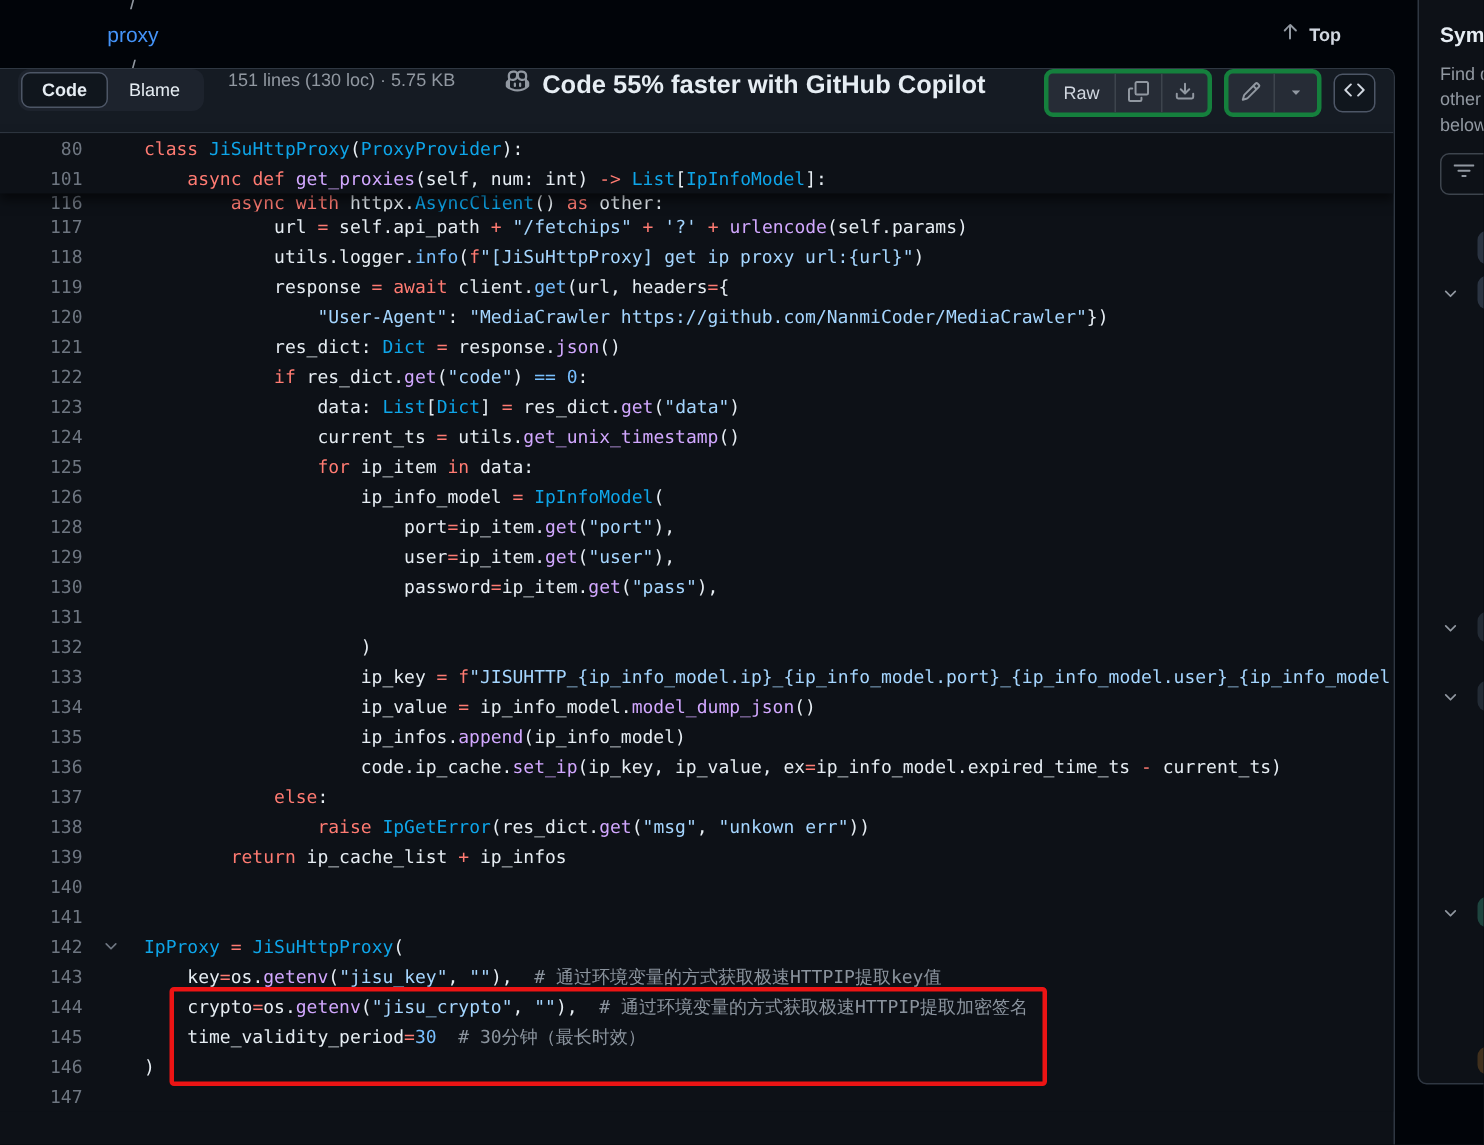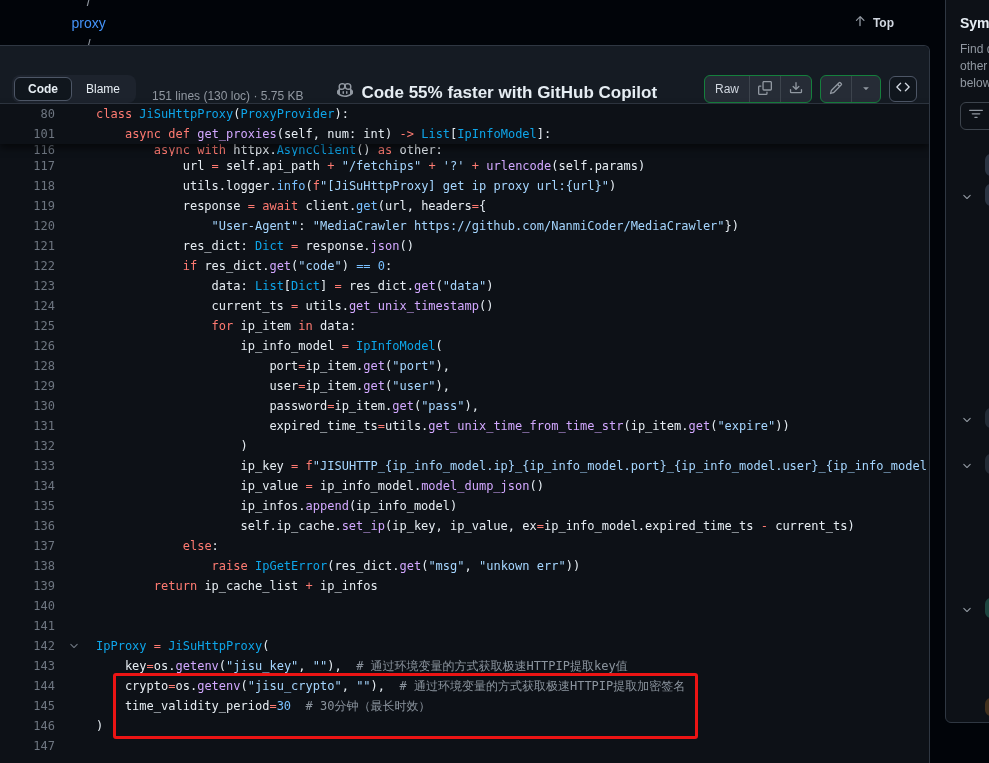--- a/index.html
+++ b/index.html
@@ -14,31 +14,31 @@
   .crumb-sep { color:#9198a1; }
   .crumb-file { color:#3b82f6; font-weight:normal; }
   .top-btn { margin-left:auto; display:flex; align-items:center; gap:6px; font-size:12px; font-weight:bold;
              color:#d1d7e0; cursor:pointer; margin-right:16px; }
   .top-btn svg { fill:#9198a1; }
 
   
   .card { position:absolute; left:0; top:45px; width:930px; height:730px;
           border:1px solid #2f3742; border-left:none; border-bottom:none; border-radius:0 6px 0 0;
           background:#0d1117; overflow:hidden; }
-  .file-toolbar { height:58px; background:#151b23; border-bottom:1px solid #2f3742;
-                  display:flex; align-items:flex-end; padding:0 12px; }
+  .file-toolbar { height:43px; background:#151b23; border-bottom:1px solid #2f3742;
+                  display:flex; align-items:flex-start; padding:0 12px; }
   .seg { display:flex; background:#1d232d; border-radius:8px; padding:2px; }
   .seg-btn { font-size:12px; padding:5px 14px; border-radius:6px; color:#e6edf3; cursor:pointer; }
   .seg-btn.active { background:#10161d; border:1px solid #4d5666; font-weight:bold; padding:4px 13px; }
   .meta { font-size:12px; color:#9198a1; margin-left:16px; white-space:nowrap; }
   .copilot { display:flex; align-items:center; gap:8px; margin-left:34px; font-size:17px; font-weight:bold;
              color:#e6edf3; white-space:nowrap; cursor:pointer; }
   .copilot svg { fill:#9198a1; }
   .tb-right { margin-left:auto; display:flex; align-items:center; gap:8px; }
-  .btn-group { display:flex; border:1px solid #15803d; border-radius:6px; overflow:hidden; background:#262c36; }
+  .btn-group { display:flex; border:3px solid #15803d; border-radius:6px; overflow:hidden; background:#262c36; }
   .gbtn { display:flex; align-items:center; justify-content:center; height:26px; padding:0 10px;
           font-size:12px; color:#d1d7e0; cursor:pointer; border-left:1px solid #3d444d; }
   .gbtn:first-child { border-left:none; }
   .gbtn svg { fill:#9198a1; }
   .gbtn.narrow { padding:0 8px; }
   .sq-btn { width:28px; height:26px; border:1px solid #4d5666; border-radius:6px; background:#10161d;
             display:flex; align-items:center; justify-content:center; cursor:pointer; }
   .sq-btn svg { fill:#d1d7e0; }
 
   
@@ -226,21 +226,20 @@
           <pre class="src"><span class="tk-p">                        user</span><span class="tk-k">=</span><span class="tk-p">ip_item.</span><span class="tk-f">get</span><span class="tk-p">(</span><span class="tk-s">"user"</span><span class="tk-p">),</span></pre>
         </div>
         <div class="row">
           <span class="ln">130</span>
           <span class="toggle"></span>
           <pre class="src"><span class="tk-p">                        password</span><span class="tk-k">=</span><span class="tk-p">ip_item.</span><span class="tk-f">get</span><span class="tk-p">(</span><span class="tk-s">"pass"</span><span class="tk-p">),</span></pre>
         </div>
         <div class="row">
           <span class="ln">131</span>
           <span class="toggle"></span>
-          <pre class="src"><span class="tk-p">                        expired_time_ts</span><span class="tk-k">=</span><span class="tk-p">utils.</span><span class="tk-f">get_unix_time_from_time_str</span><span class="tk-p">(ip_item.</span><span class="tk-f">get</span><span class="tk-p">(</span><span class="tk-s">"expire"</span><span class="tk-p">))</span></pre>
         </div>
         <div class="row">
           <span class="ln">132</span>
           <span class="toggle"></span>
           <pre class="src"><span class="tk-p">                    )</span></pre>
         </div>
         <div class="row">
           <span class="ln">133</span>
           <span class="toggle"></span>
           <pre class="src"><span class="tk-p">                    ip_key </span><span class="tk-k">=</span><span class="tk-p"> </span><span class="tk-k">f</span><span class="tk-s">"JISUHTTP_{ip_info_model.ip}_{ip_info_model.port}_{ip_info_model.user}_{ip_info_model.password}"</span></pre>
@@ -251,21 +250,21 @@
           <pre class="src"><span class="tk-p">                    ip_value </span><span class="tk-k">=</span><span class="tk-p"> ip_info_model.</span><span class="tk-f">model_dump_json</span><span class="tk-p">()</span></pre>
         </div>
         <div class="row">
           <span class="ln">135</span>
           <span class="toggle"></span>
           <pre class="src"><span class="tk-p">                    ip_infos.</span><span class="tk-f">append</span><span class="tk-p">(ip_info_model)</span></pre>
         </div>
         <div class="row">
           <span class="ln">136</span>
           <span class="toggle"></span>
-          <pre class="src"><span class="tk-p">                    self.ip_cache.</span><span class="tk-f">set_ip</span><span class="tk-p">(ip_key, ip_value, ex</span><span class="tk-k">=</span><span class="tk-p">ip_info_model.expired_time_ts </span><span class="tk-k">-</span><span class="tk-p"> current_ts)</span></pre>
+          <pre class="src"><span class="tk-p">                    code.ip_cache.</span><span class="tk-f">set_ip</span><span class="tk-p">(ip_key, ip_value, ex</span><span class="tk-k">=</span><span class="tk-p">ip_info_model.expired_time_ts </span><span class="tk-k">-</span><span class="tk-p"> current_ts)</span></pre>
         </div>
         <div class="row">
           <span class="ln">137</span>
           <span class="toggle"></span>
           <pre class="src"><span class="tk-p">            </span><span class="tk-k">else</span><span class="tk-p">:</span></pre>
         </div>
         <div class="row">
           <span class="ln">138</span>
           <span class="toggle"></span>
           <pre class="src"><span class="tk-p">                </span><span class="tk-k">raise</span><span class="tk-p"> </span><span class="tk-t">IpGetError</span><span class="tk-p">(res_dict.</span><span class="tk-f">get</span><span class="tk-p">(</span><span class="tk-s">"msg"</span><span class="tk-p">, </span><span class="tk-s">"unkown err"</span><span class="tk-p">))</span></pre>

